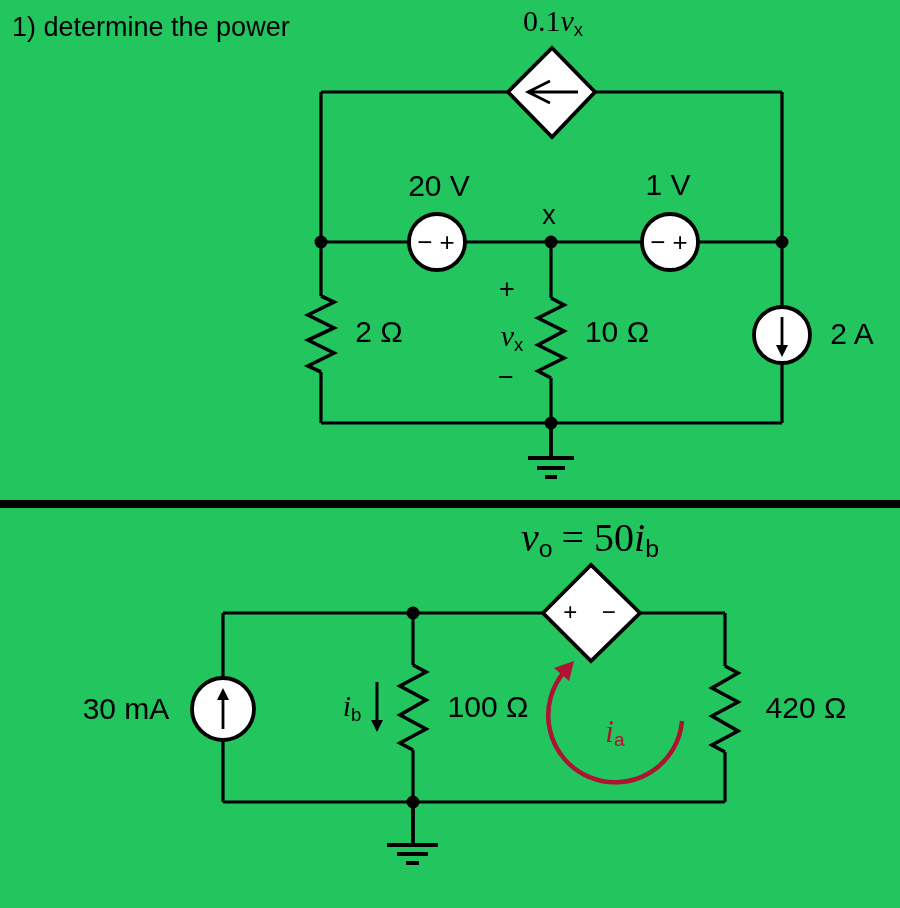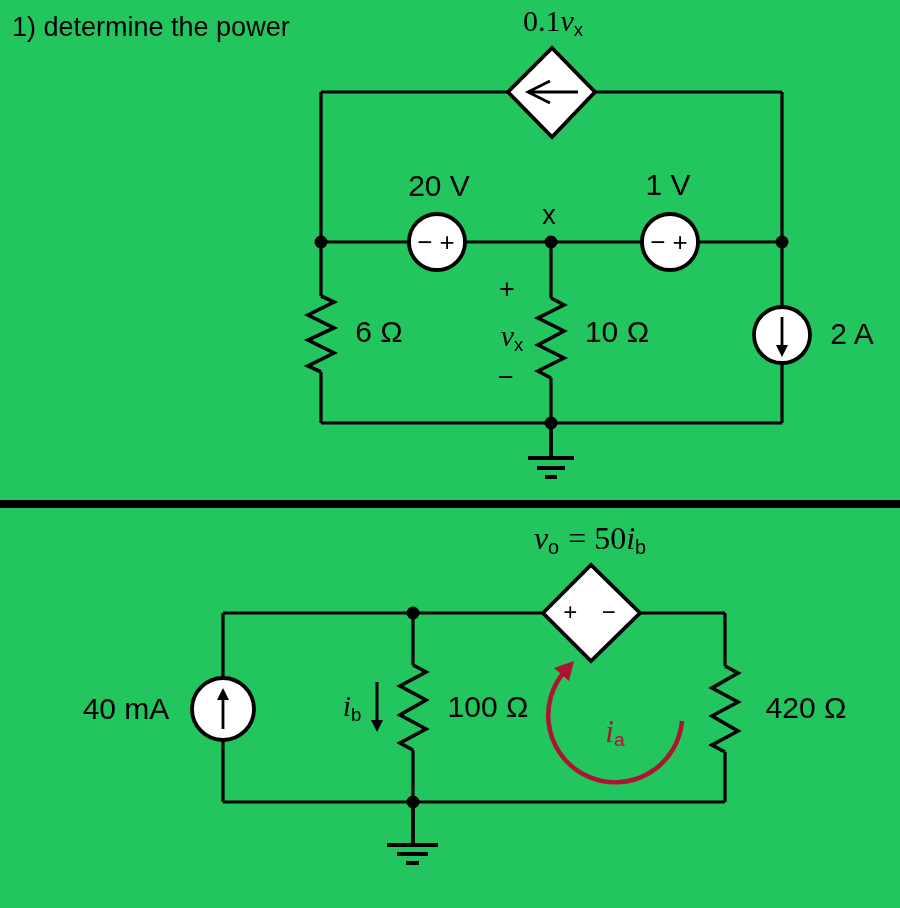--- a/index.html
+++ b/index.html
@@ -78,37 +78,37 @@
   <div class="title" style="left:12px;top:12px">1) determine the power</div>
 
   <div class="lbl math" style="left:553px;top:21px"><span>0.1</span><i>v</i><sub>x</sub></div>
 
   <div class="lbl sans" style="left:439px;top:186px">20 V</div>
   <div class="lbl sans" style="left:668px;top:185px">1 V</div>
   <div class="lbl pol" style="left:436px;top:242px">− +</div>
   <div class="lbl pol" style="left:669px;top:242px">− +</div>
   <div class="lbl sans-sm" style="left:549px;top:215px">x</div>
 
-  <div class="lbl sans" style="left:379px;top:332px">6 Ω</div>
+  <div class="lbl sans" style="left:379px;top:332px">2 Ω</div>
   <div class="lbl sans" style="left:617px;top:332px">10 Ω</div>
 
   <div class="lbl sans-sm" style="left:507px;top:289px">+</div>
   <div class="lbl math" style="left:512px;top:336px"><i>v</i><sub>x</sub></div>
   <div class="lbl sans-sm" style="left:506px;top:377px">−</div>
 
   <div class="lbl sans" style="left:852px;top:334px">2 A</div>
 
   <div class="divider"></div>
 
 
-  <div class="lbl math" style="left:590px;top:538px;font-size:32px"><i>v</i><sub>o</sub><span class="eq">= 50</span><i>i</i><sub>b</sub></div>
+  <div class="lbl math" style="left:590px;top:538px;font-size:40px"><i>v</i><sub>o</sub><span class="eq">= 50</span><i>i</i><sub>b</sub></div>
 
   <div class="lbl pol2" style="left:594px;top:612px">+ −</div>
 
-  <div class="lbl sans" style="left:126px;top:709px">40 mA</div>
+  <div class="lbl sans" style="left:126px;top:709px">30 mA</div>
 
   <div class="lbl math" style="left:352px;top:706px"><i>i</i><sub>b</sub></div>
 
   <div class="lbl sans" style="left:488px;top:707px">100 Ω</div>
   <div class="lbl sans" style="left:806px;top:708px">420 Ω</div>
 
   <div class="lbl math red" style="left:615px;top:731px;font-size:31px"><i>i</i><sub>a</sub></div>
 
 </div>
 

